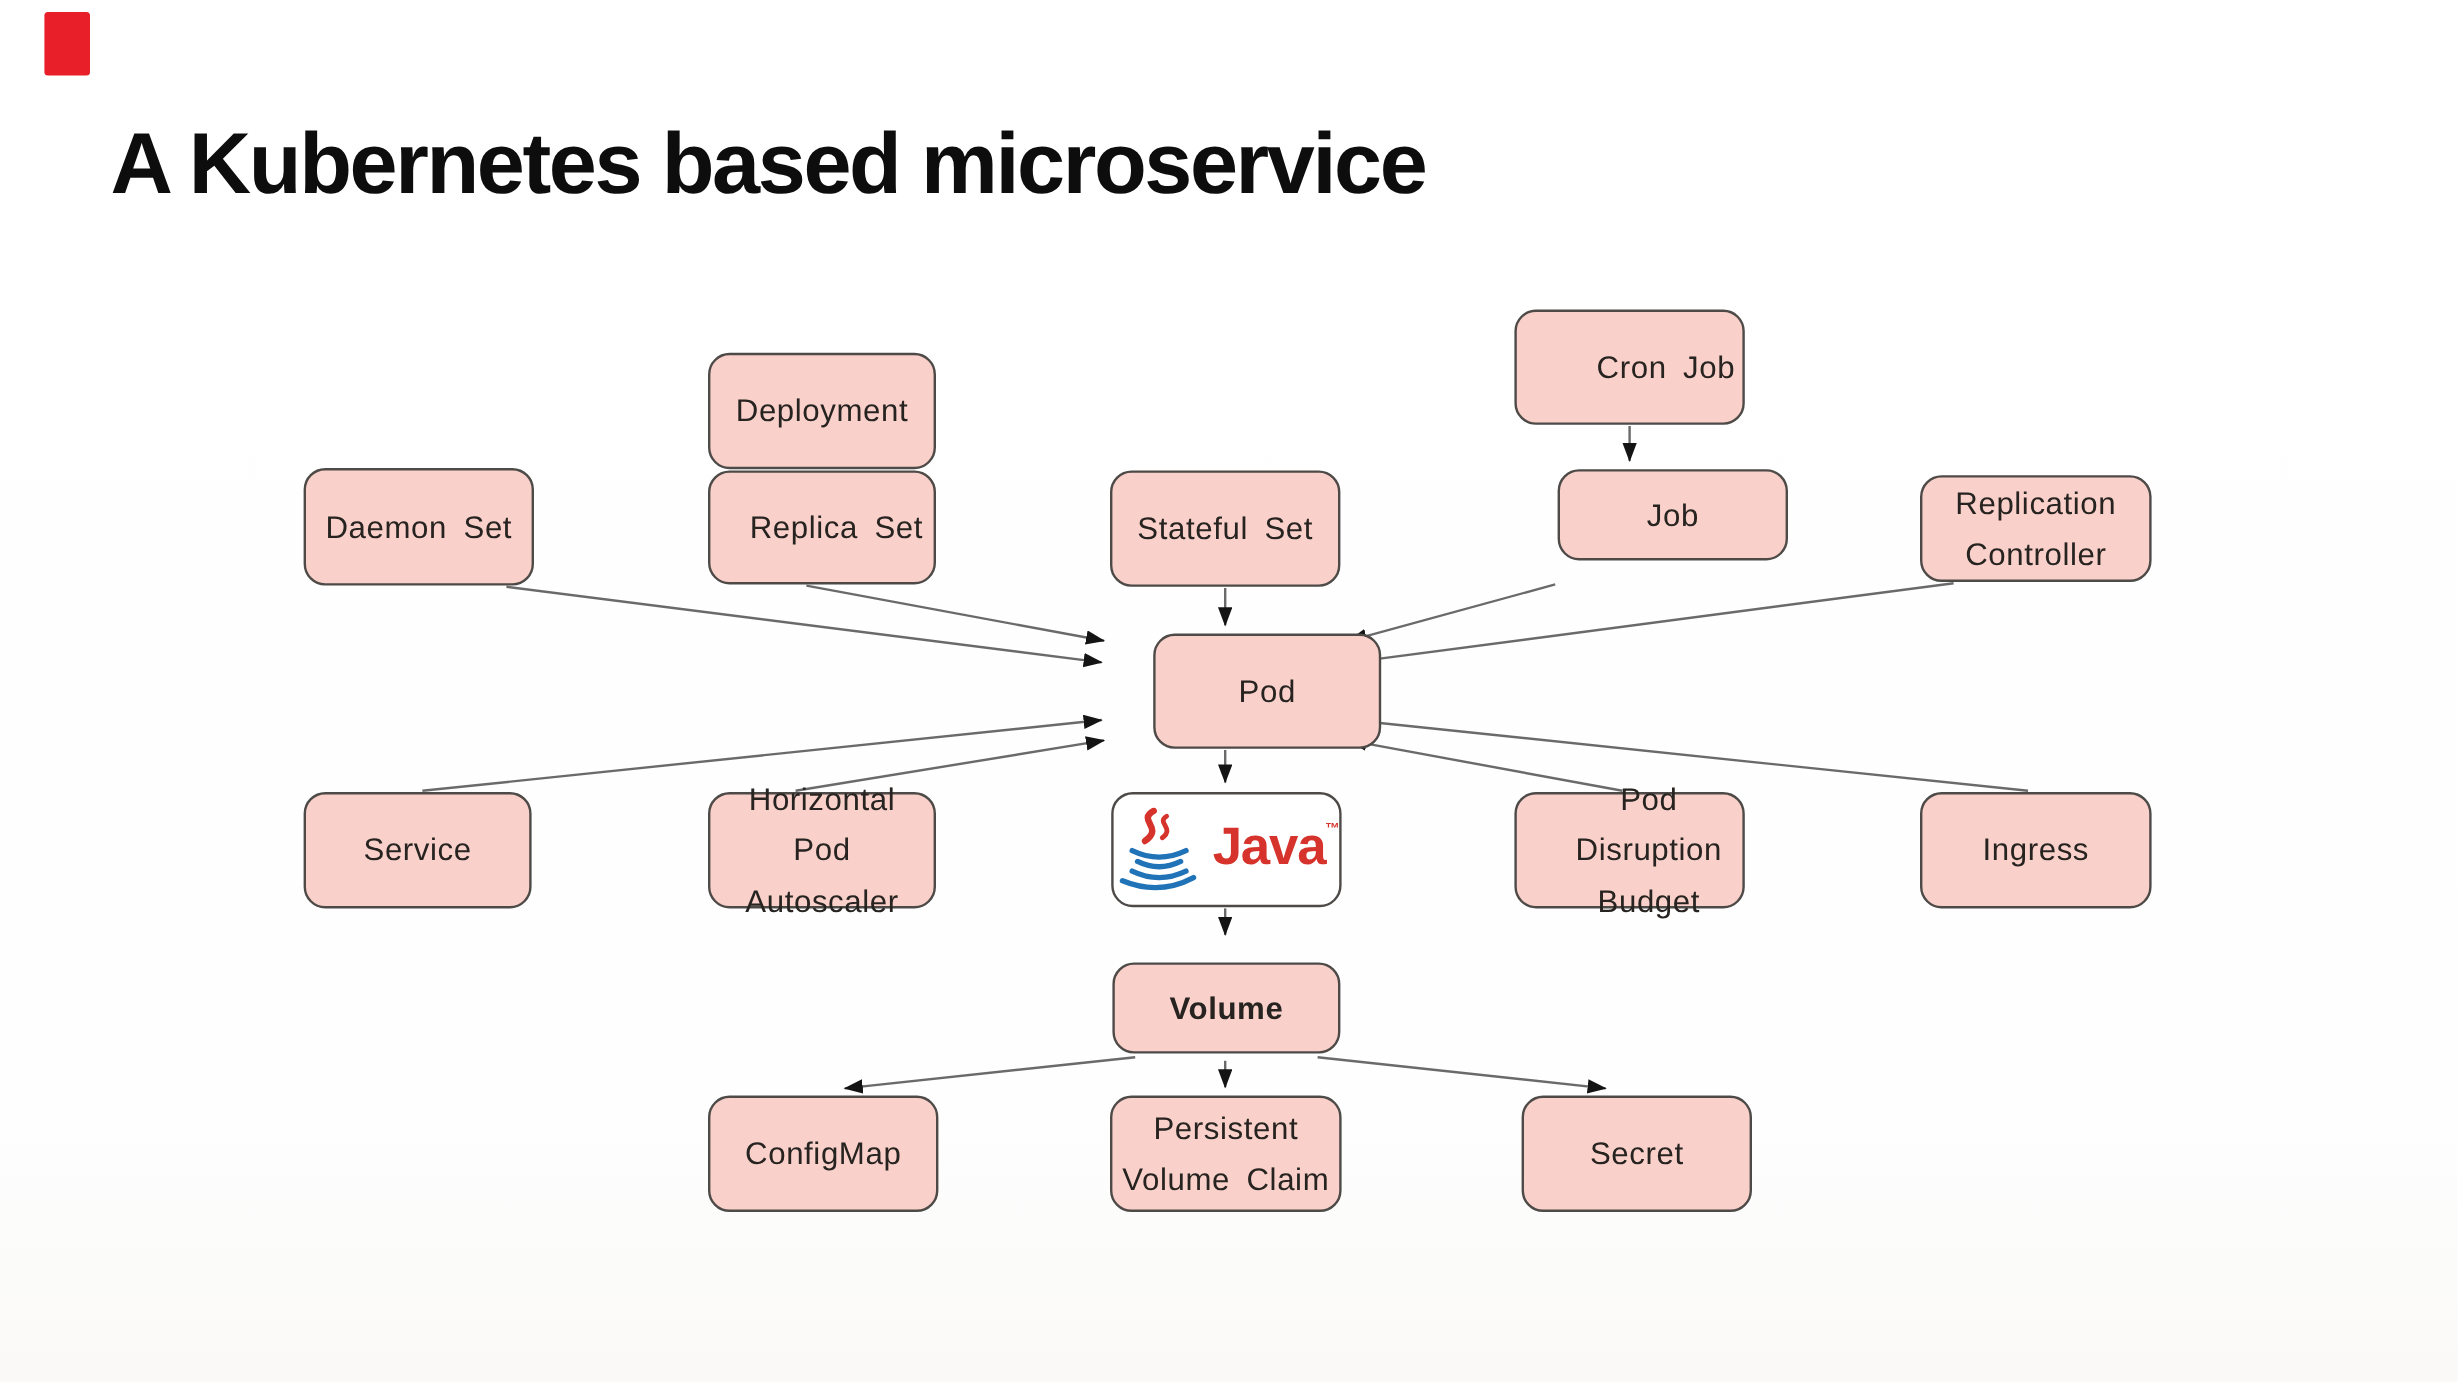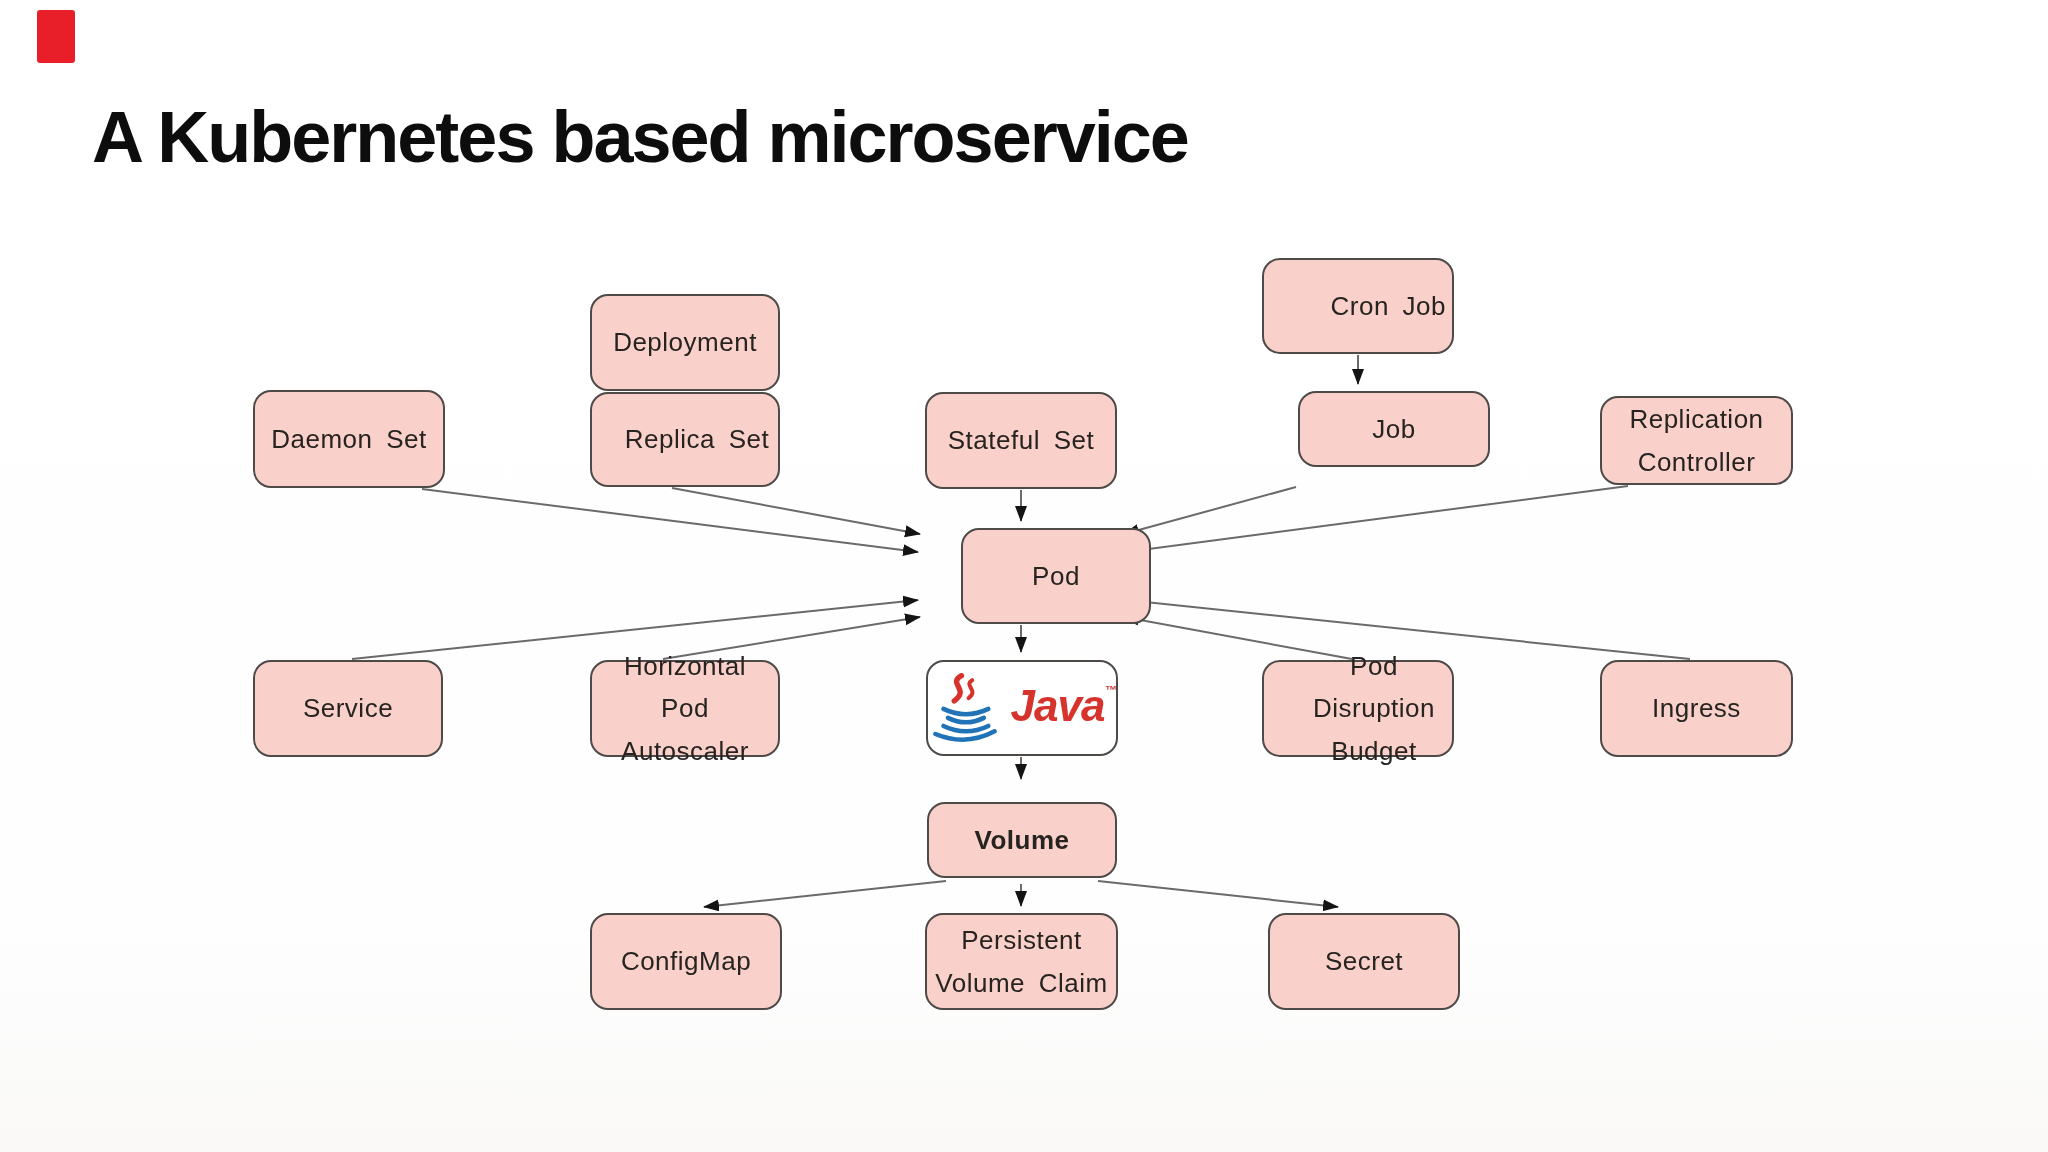--- a/index.html
+++ b/index.html
@@ -35,21 +35,21 @@
   }
   .node.logo{background:#ffffff;}
   .node-label{
     font-size:26px;line-height:1.62;
     color:var(--node-text,#272320);
     white-space:pre-line;
     word-spacing:6px;
     letter-spacing:.5px;
     padding:0 6px;
   }
-  .java-wrap{display:flex;align-items:center;justify-content:center;gap:10px;font-style:italic;}
+  .java-wrap{display:flex;align-items:center;justify-content:center;gap:10px;}
   .java-word{
     font-size:44px;font-weight:700;letter-spacing:-1px;
     color:var(--java-red,#d6332c);
     position:relative;top:-2px;
   }
   .java-word sup{font-size:12px;vertical-align:top;position:relative;top:2px;}
 </style>
 </head>
 <body style="--node-fill: #f9d1ca; --node-border: #4e4a48; --node-text: #272320; --java-red: #d6332c;">
 

